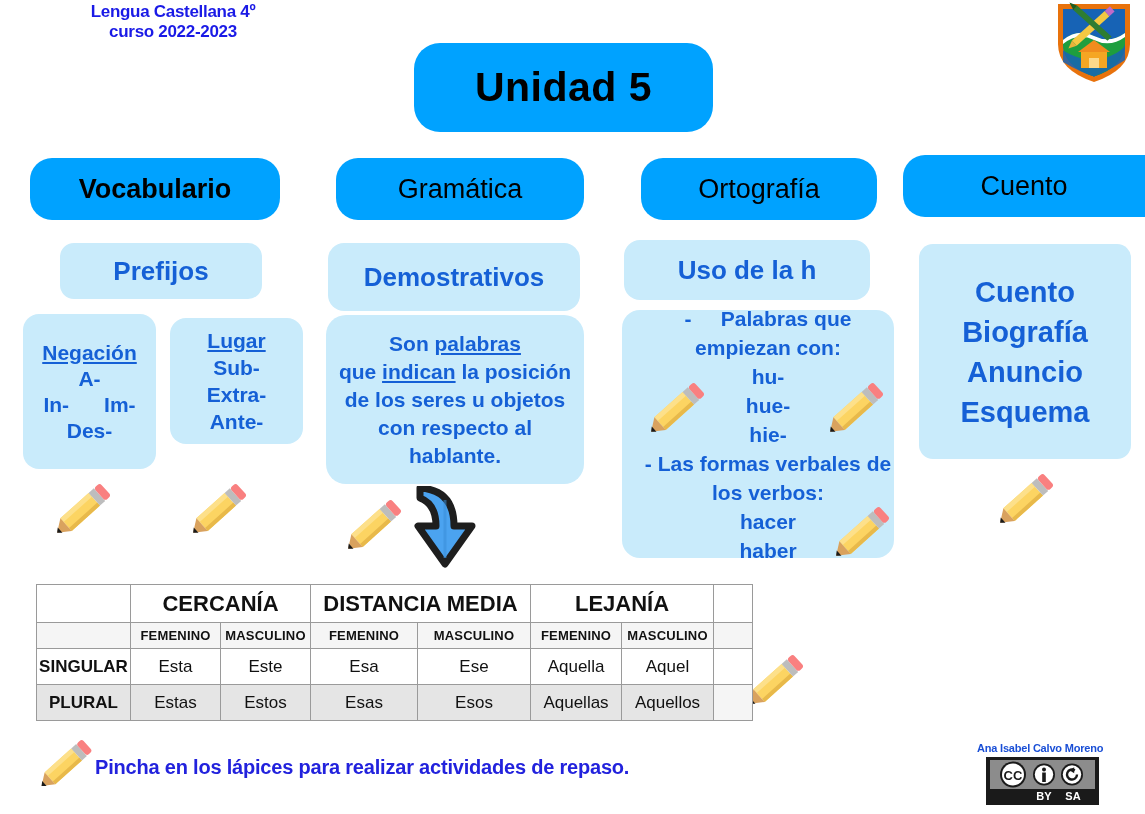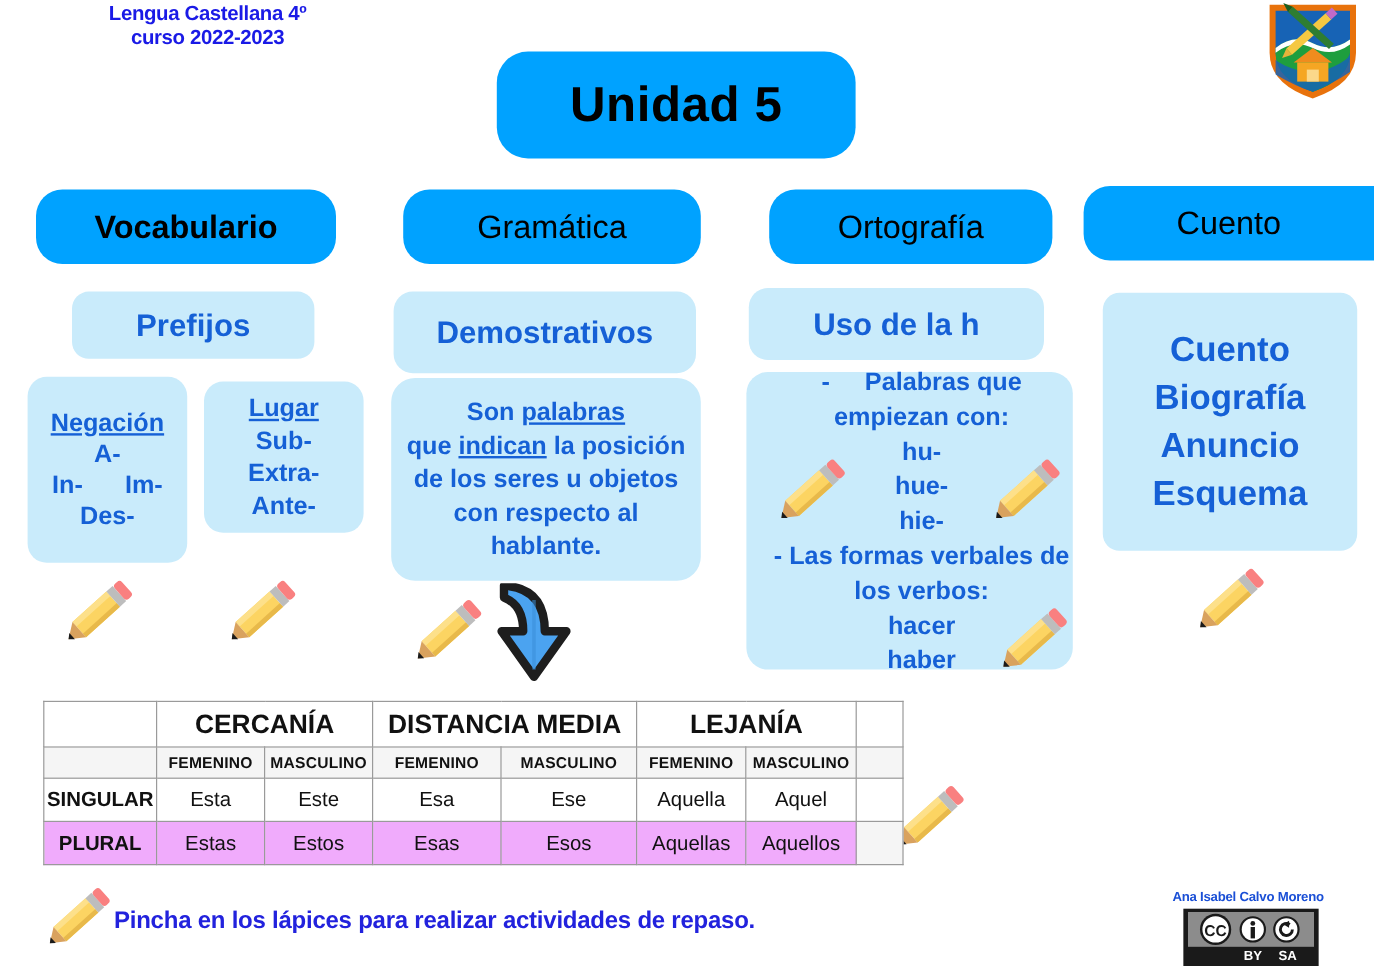--- a/index.html
+++ b/index.html
@@ -97,21 +97,21 @@
   }
   table.demo td, table.demo th {
     border: 1px solid #9a9a9a;
     text-align: center;
     color: #111;
     padding: 0;
   }
   .r1 td { height: 38px; background:#ffffff; font-size: 22px; font-weight: bold; }
   .r2 td { height: 26px; background:#f5f5f5; font-size: 13px; font-weight: bold; letter-spacing: 0.2px; }
   .r3 td { height: 36px; background:#ffffff; font-size: 17px; }
-  .r4 td { height: 36px; background:#f0abfc; font-size: 17px; }
+  .r4 td { height: 36px; background:#e5e5e5; font-size: 17px; }
   .rowlabel { font-weight: bold; font-size: 15px; }
   .blank-cell { background: #ffffff !important; }
   .blank-cell-g { background: #f5f5f5 !important; }
 
   
   .footer-note {
     left: 95px; top: 756px;
     color: #2222DD;
     font-size: 20px;
     font-weight: bold;

